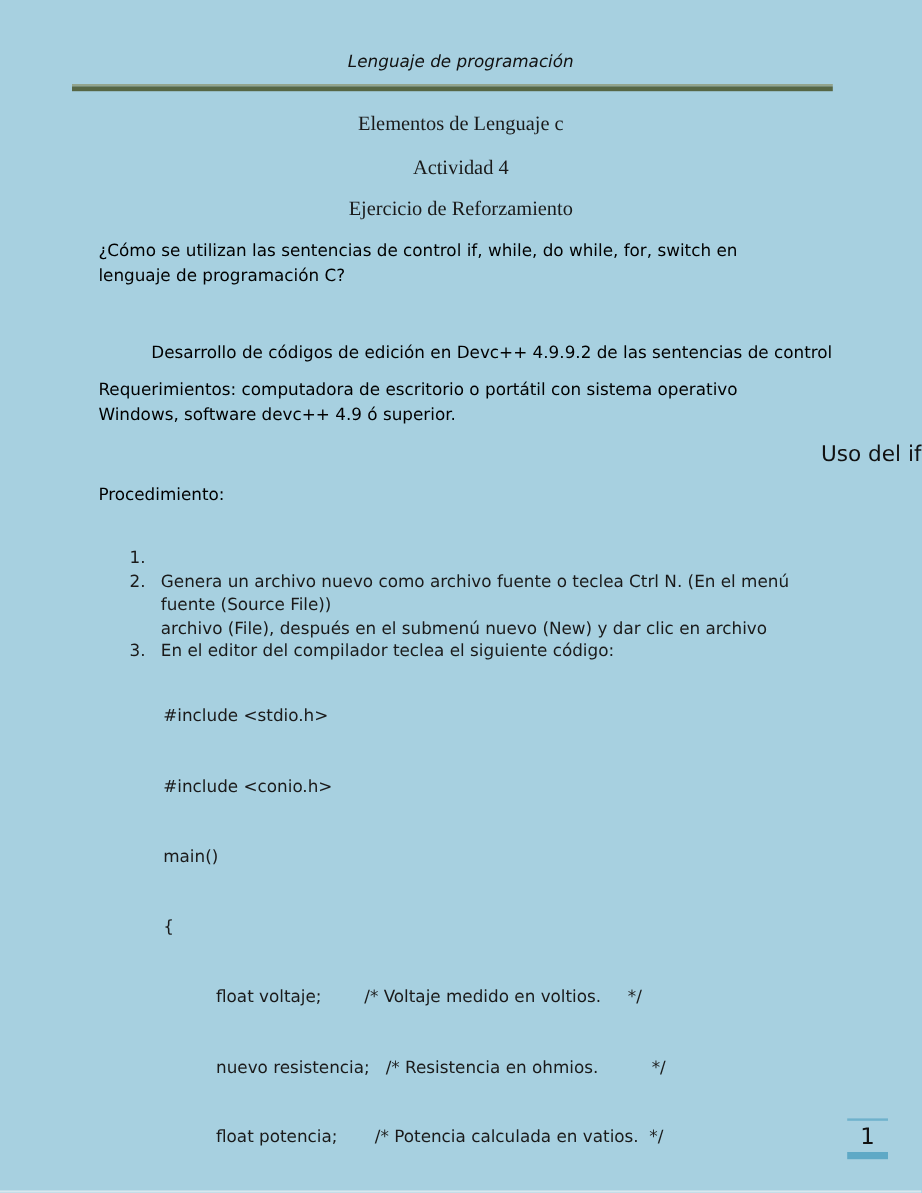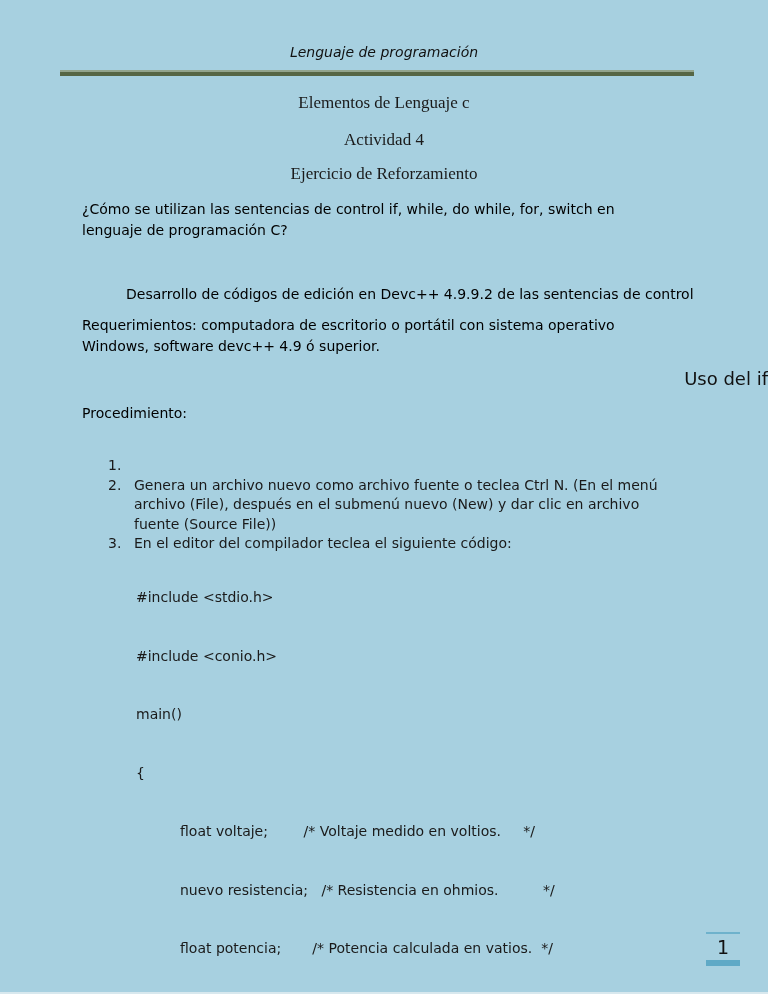--- a/index.html
+++ b/index.html
@@ -75,22 +75,22 @@
 <div class="para" style="top:403px;">Procedimiento:</div>
 
 <div class="ol">
   <div class="item">
     <span class="num">1.</span>
   </div>
   <div class="item">
     <span class="num">2.</span>
     <div>
       <div>Genera un archivo nuevo como archivo fuente o teclea Ctrl  N. (En el menú</div>
+      <div>fuente (Source File))</div>
       <div>archivo (File), después en el submenú nuevo  (New) y dar clic en archivo</div>
-      <div>fuente (Source File))</div>
     </div>
   </div>
   <div class="item">
     <span class="num">3.</span>
     <div>
         <div>En el editor del compilador teclea el siguiente código:</div>
       </div>
   </div>
 </div>
 

